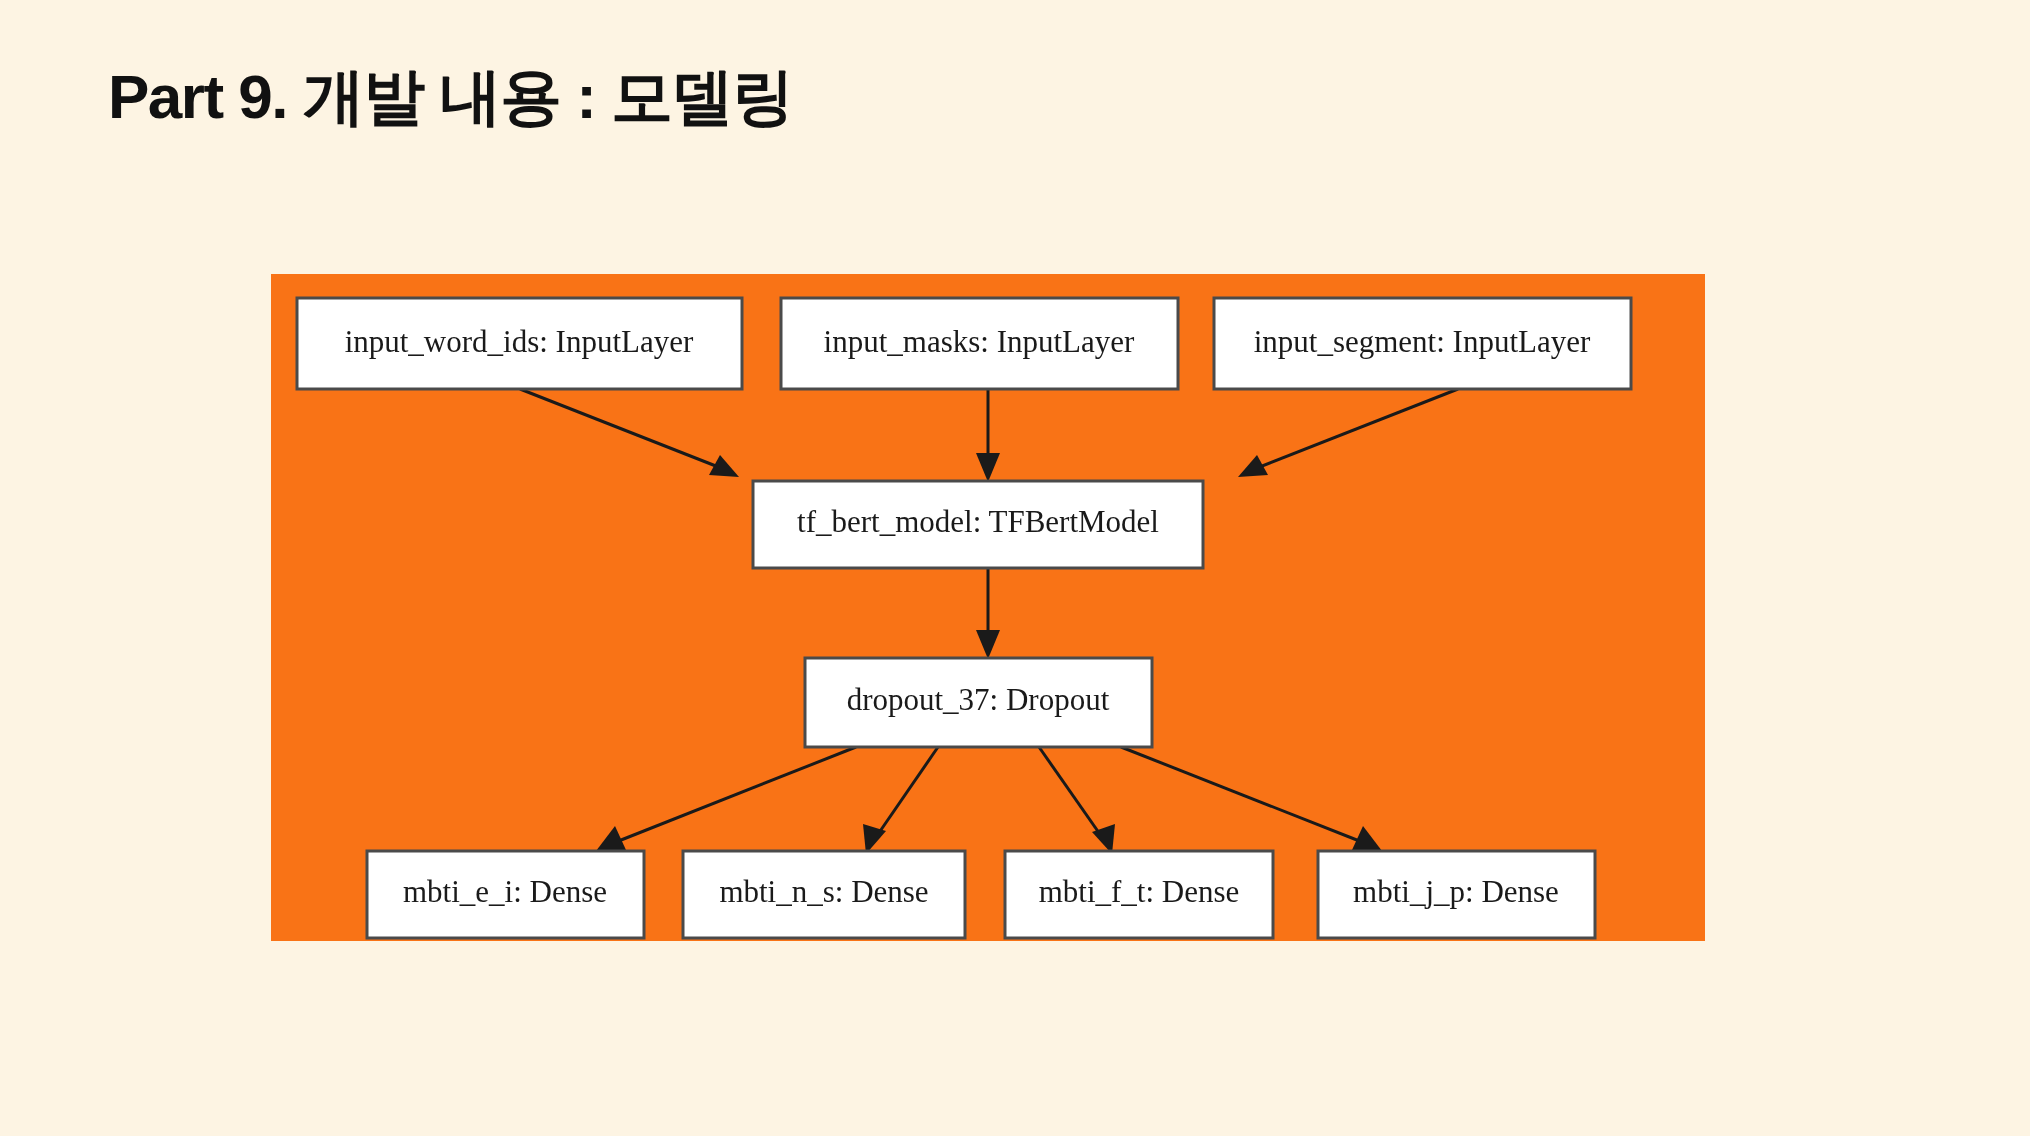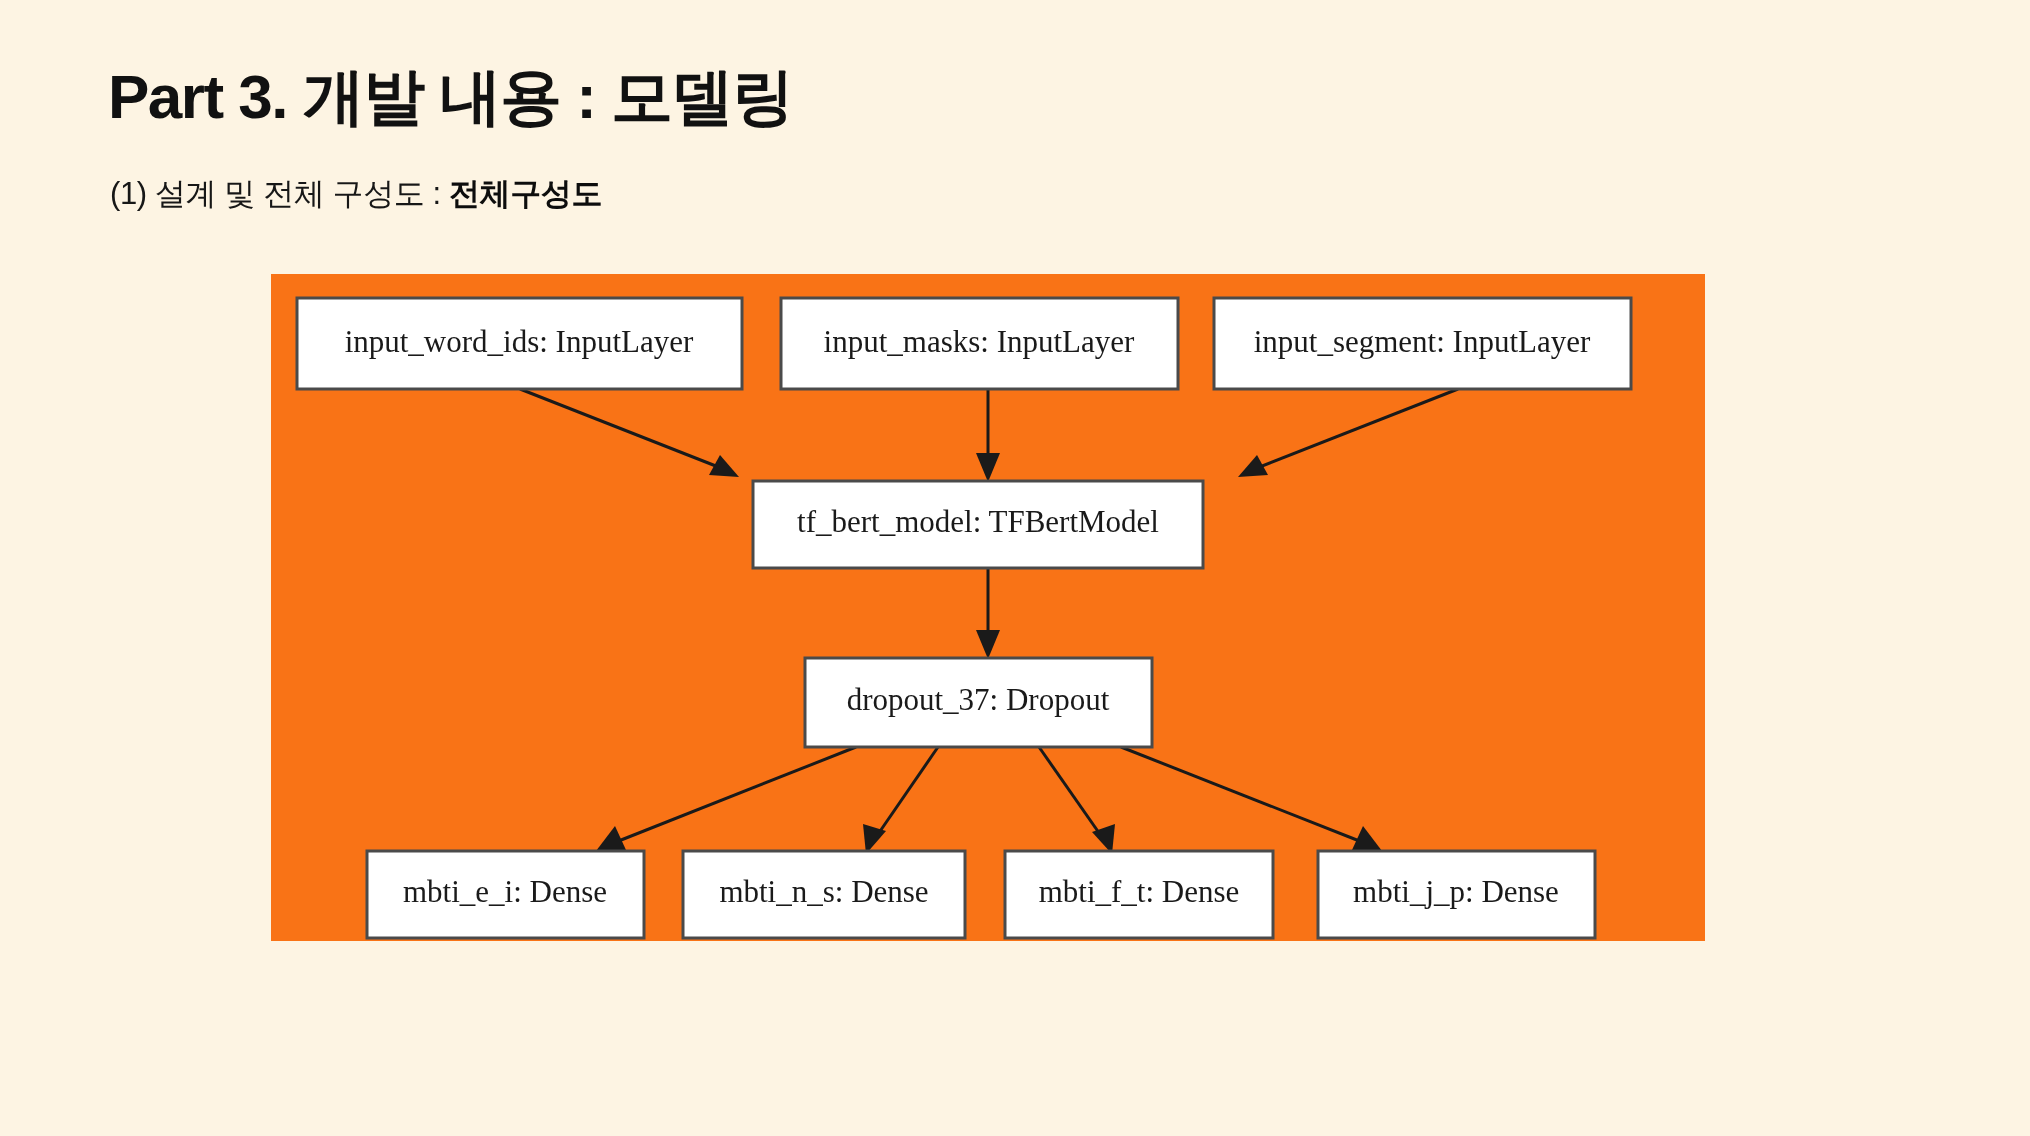--- a/index.html
+++ b/index.html
@@ -89,25 +89,22 @@
   .edge-head {
     fill: #1a1a1a;
     stroke: none;
   }
 </style>
 </head>
 <body>
 
 <div id="slide">
 
-  <div id="page-title">Part 3. 개발 내용 : 모델링</div>
+  <div id="page-title">Part 9. 개발 내용 : 모델링</div>
 
-  <div id="page-subtitle">
-    <span>(1) 설계 및 전체 구성도 : </span><span class="strong">전체구성도</span>
-  </div>
 
   <div id="diagram-panel">
     <svg id="diagram-svg" viewBox="0 0 1434 667" xmlns="http://www.w3.org/2000/svg">
 
       <g>
         <line class="edge-line" x1="249" y1="115" x2="455" y2="196"></line>
         <polygon class="edge-head" points="468,203 438,201 449,181"></polygon>
       </g>
 
       <g>

